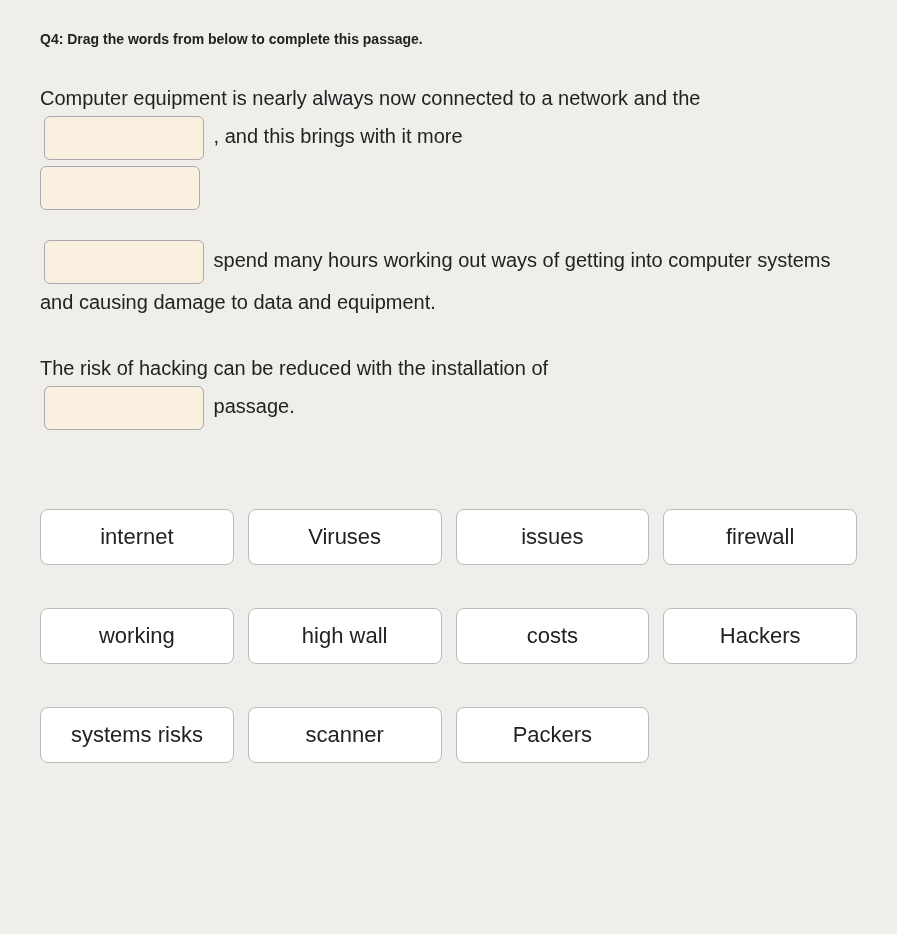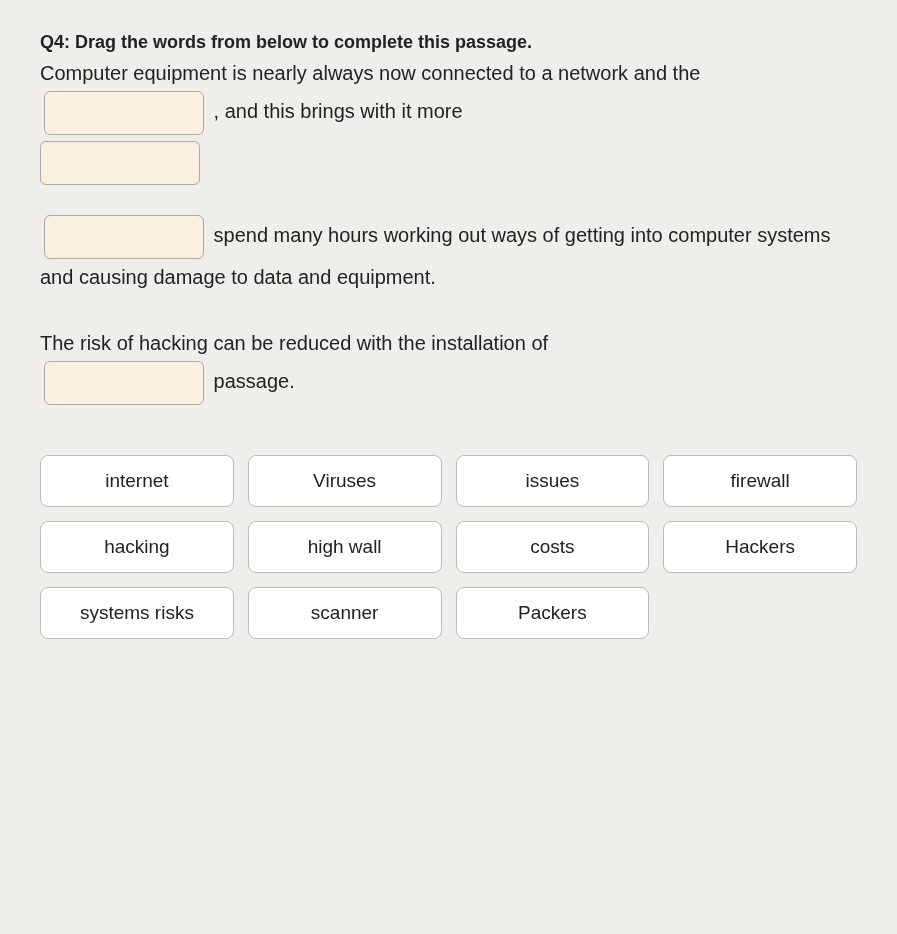--- a/index.html
+++ b/index.html
@@ -11,22 +11,23 @@
     body {
       background-color: #f0eeeb;
       font-family: Arial, sans-serif;
       width: 897px;
       min-height: 934px;
       padding: 30px 40px;
       color: #222;
     }
 
     .question-title {
-      font-size: 18px;
+      font-size: 14px;
       font-weight: bold;
+      margin-bottom: 30px;
       line-height: 1.4;
     }
 
     .passage {
       font-size: 20px;
       line-height: 1.8;
       margin-bottom: 20px;
     }
 
     .passage-block {
@@ -61,23 +62,24 @@
       grid-template-columns: repeat(4, 1fr);
       gap: 14px;
     }
 
     .word-tile {
       background-color: #fff;
       border: 1.5px solid #bbb;
       border-radius: 8px;
       padding: 14px 10px;
       text-align: center;
-      font-size: 19px;
+      font-size: 22px;
       cursor: grab;
       user-select: none;
+      margin-top: 29px;
     }
   </style>
 </head>
 <body>
 
 <h1 class="question-title">Q4: Drag the words from below to complete this passage.</h1>
 
 <div class="passage-block">
   <span class="passage">
     <span>Computer equipment is nearly always now connected to a network and the</span>
@@ -104,21 +106,21 @@
   </span>
 </div>
 
 <div class="word-bank">
 
   <div class="word-tile">internet</div>
   <div class="word-tile">Viruses</div>
   <div class="word-tile">issues</div>
 
   <div class="word-tile">firewall</div>
-  <div class="word-tile">hacking</div>
+  <div class="word-tile">working</div>
   <div class="word-tile">high wall</div>
   <div class="word-tile">costs</div>
 
   <div class="word-tile">Hackers</div>
   <div class="word-tile">systems risks</div>
   <div class="word-tile">scanner</div>
   <div class="word-tile">Packers</div>
 </div>
 
 </body></html>

